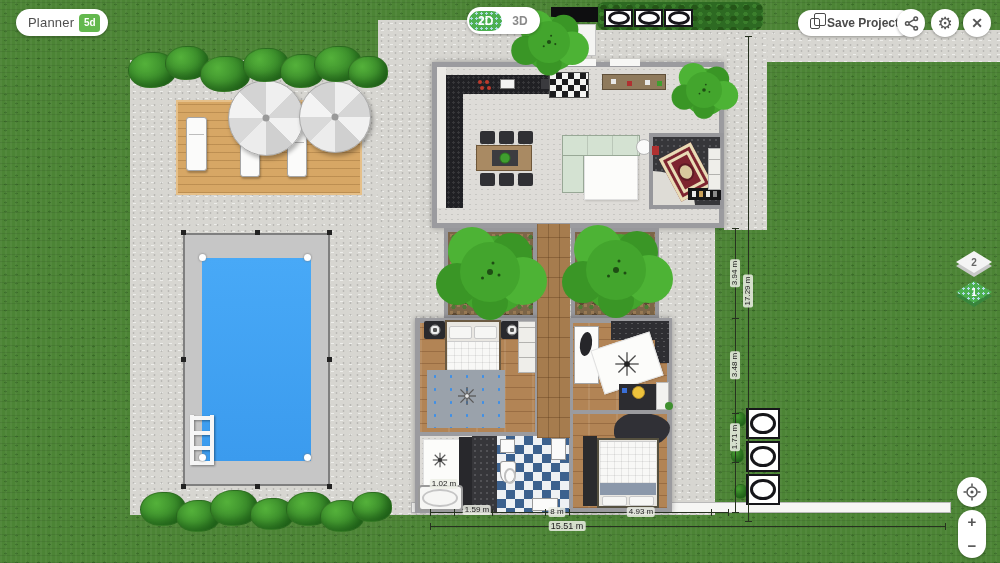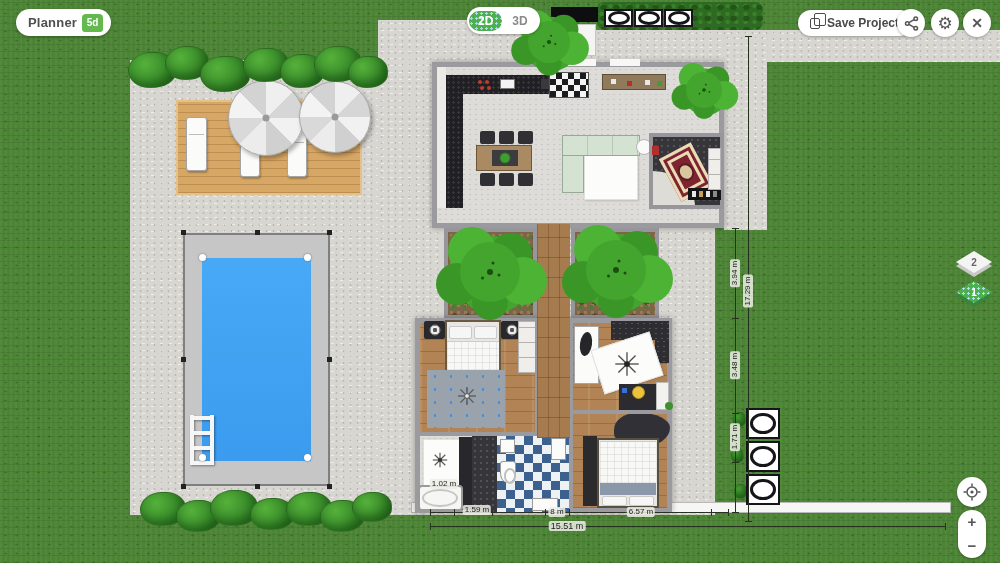--- a/index.html
+++ b/index.html
@@ -127,21 +127,21 @@
   
   .dim-line { background:#26311f; }
   .dim-chip { position:absolute; font-size:8px; line-height:10px; color:#1c1c1c; white-space:nowrap;
     background:rgba(236,239,229,.85); padding:0 2px; border-radius:2px; transform:translate(-50%,-50%); }
   .dim-chip.v { transform:translate(-50%,-50%) rotate(-90deg); }
   .dim-chip.big { font-size:9px; }
 
   
   .pill { position:absolute; background:#fff; border-radius:16px; box-shadow:0 1px 3px rgba(0,0,0,.3);
     display:flex; align-items:center; }
-  .logo-text { font-size:13px; font-weight:bold; color:#4f4f4f; letter-spacing:.2px; }
+  .logo-text { font-size:13px; font-weight:normal; color:#4f4f4f; letter-spacing:.2px; }
   .logo-badge { width:21px; height:18px; margin-left:5px; background:#63b84e; border-radius:4px 4px 3px 3px;
     color:#fff; font-size:10px; font-weight:bold; display:flex; align-items:center; justify-content:center; }
   .seg-on { background:#4caf50; color:#fff; border-radius:12px; padding:3px 9px; font-size:12px; font-weight:bold;
     background-image: radial-gradient(rgba(190,225,255,.85) 1px, transparent 1.2px); background-size:5px 5px; }
   .seg-off { color:#8a8a8a; font-size:12px; font-weight:bold; padding:3px 10px; }
   .circle-btn { position:absolute; width:28px; height:28px; border-radius:50%; background:#fff;
     box-shadow:0 1px 3px rgba(0,0,0,.3); display:flex; align-items:center; justify-content:center;
     color:#555; font-size:14px; }
   .icon-copy { position:relative; width:10px; height:11px; border:1.5px solid #4a4a4a; border-radius:2px; margin:0 7px 0 2px; background:#fff; }
   .icon-copy::before { content:""; position:absolute; left:2.5px; top:-5.5px; width:10px; height:11px;
@@ -333,21 +333,21 @@
   <div class="abs dim-line" style="left:430px;top:526px;width:515px;height:1px;"></div>
   <i class="abs dim-line" style="left:430px;top:523px;width:1px;height:7px;box-shadow:515px 0 #26311f;"></i>
 
   <span class="dim-chip v" style="left:735px;top:273px;">3.94 m</span>
   <span class="dim-chip v" style="left:748px;top:291px;">17.29 m</span>
   <span class="dim-chip v" style="left:735px;top:365px;">3.48 m</span>
   <span class="dim-chip v" style="left:735px;top:437px;">1.71 m</span>
   <span class="dim-chip" style="left:444px;top:484px;">1.02 m</span>
   <span class="dim-chip" style="left:477px;top:510px;">1.59 m</span>
   <span class="dim-chip" style="left:557px;top:512px;">8 m</span>
-  <span class="dim-chip" style="left:641px;top:512px;">6.57 m</span>
+  <span class="dim-chip" style="left:641px;top:512px;">4.93 m</span>
   <span class="dim-chip big" style="left:567px;top:526px;">15.51 m</span>
 
   <div class="abs cloud" style="left:529px;top:22px;transform:scale(1.05);"></div>
 
   <div class="pill" style="left:16px;top:9px;height:27px;padding:0 8px 0 12px;">
     <span class="logo-text">Planner</span>
     <span class="logo-badge">5d</span>
   </div>
 
   <div class="pill" style="left:467px;top:7px;height:27px;padding:2px;">

